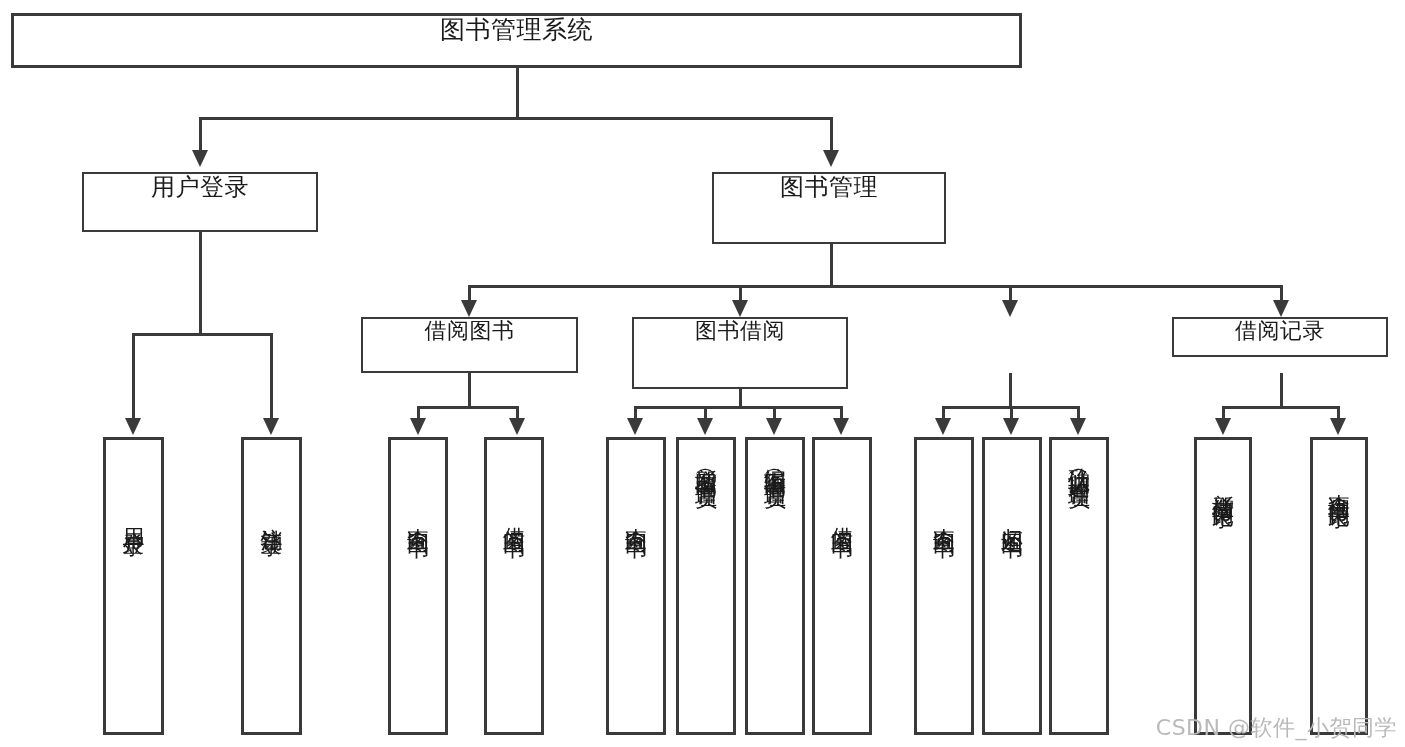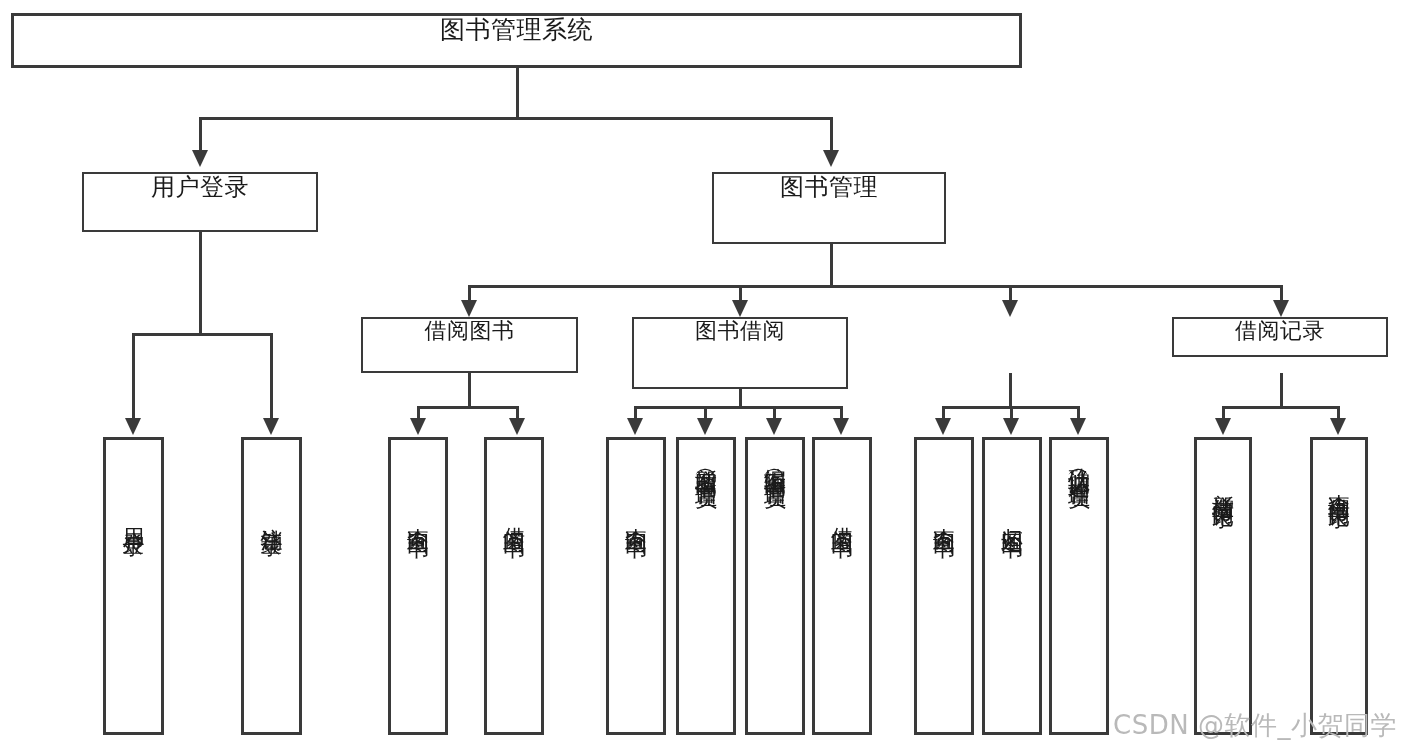--- a/index.html
+++ b/index.html
@@ -76,21 +76,21 @@
     border-right: 8px solid transparent;
     border-top: 17px solid #3a3a3a;
     z-index: 2;
   }
 
   
   #watermark {
     position: absolute;
     right: 8px;
     bottom: 4px;
-    font-size: 26px;
+    font-size: 22px;
     color: #b9b9b9;
     letter-spacing: 0.5px;
     white-space: nowrap;
     z-index: 6;
     font-family: "DejaVu Sans", "Liberation Sans", sans-serif;
   }
 </style>
 </head>
 <body>
 

